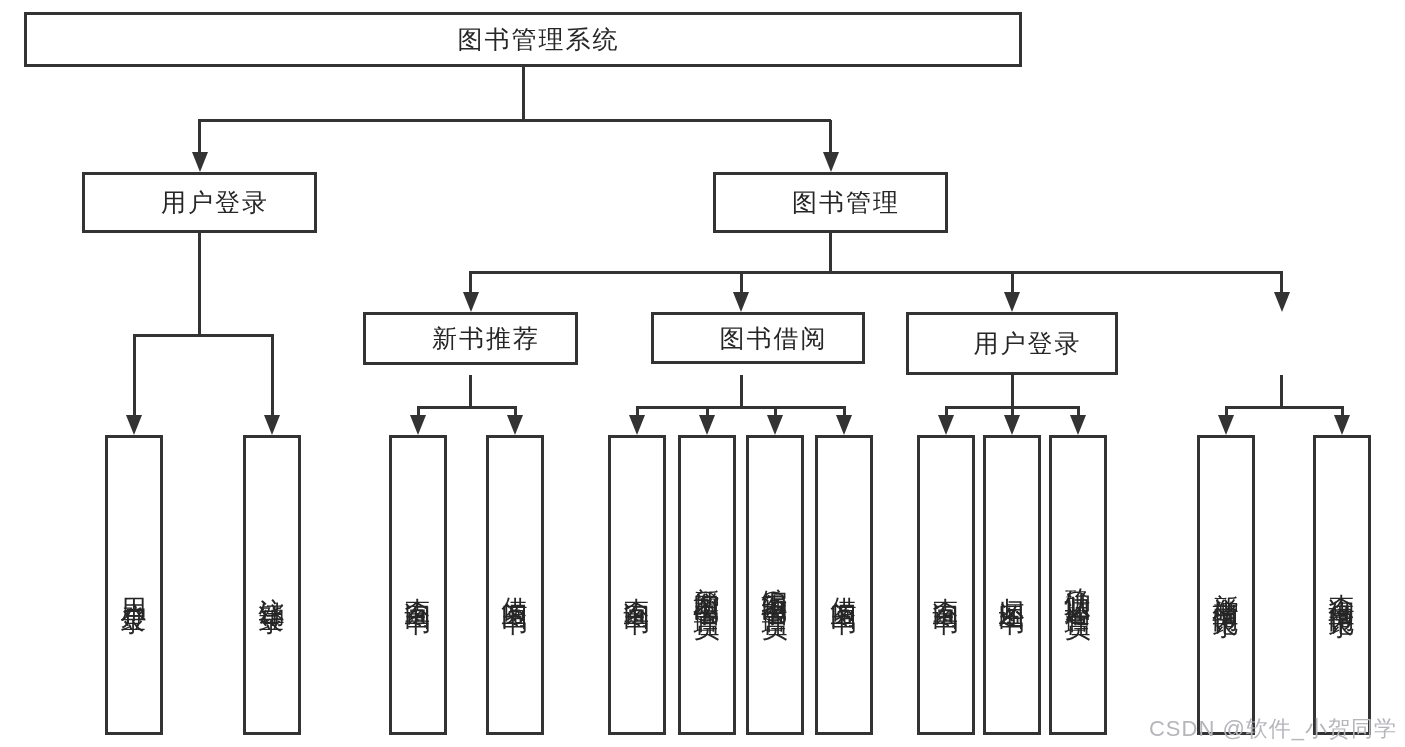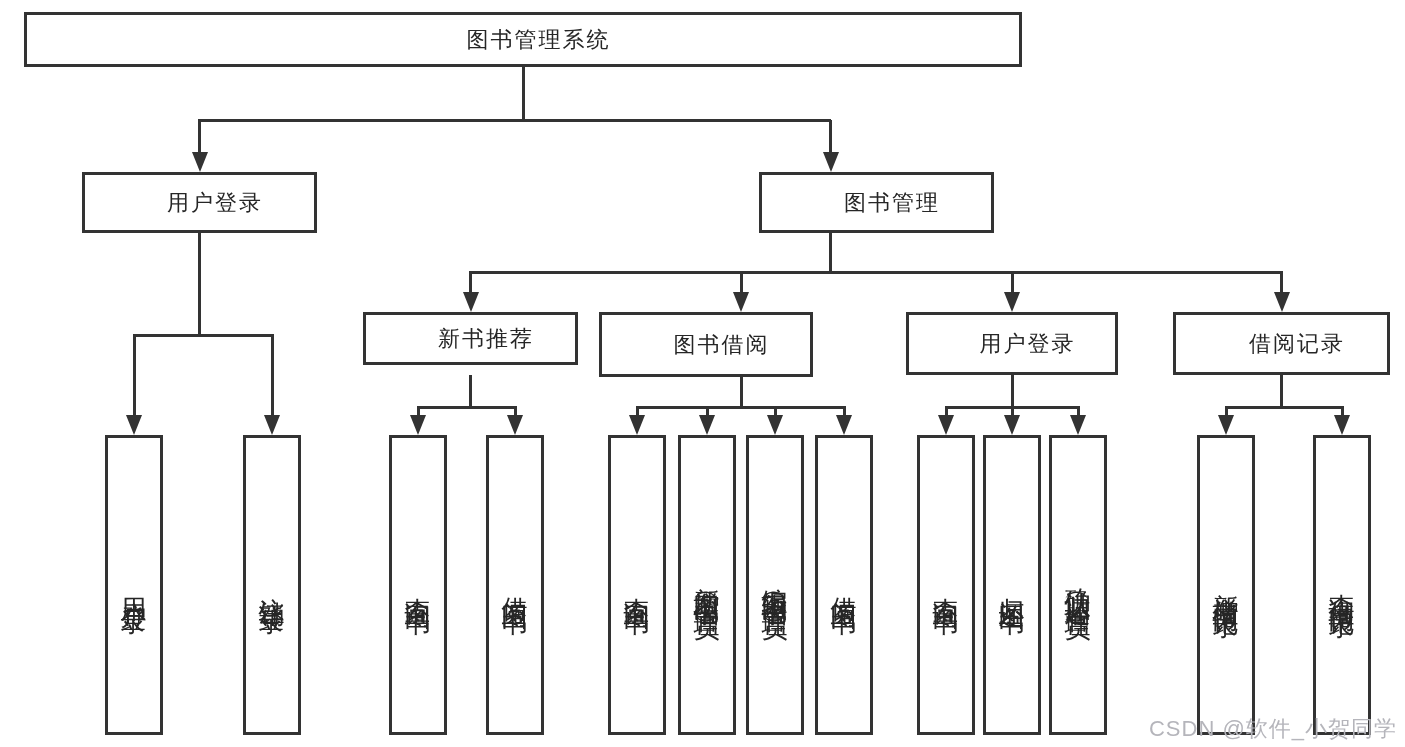--- a/index.html
+++ b/index.html
@@ -4,21 +4,21 @@
 <style>
   html,body{margin:0;padding:0;background:#ffffff;}
   #canvas{
     position:relative;width:1405px;height:747px;background:#ffffff;
     font-family:"Liberation Sans","DejaVu Sans",sans-serif;overflow:hidden;
   }
   .box{
     position:absolute;box-sizing:border-box;border:3px solid #333333;background:#ffffff;
     display:flex;align-items:center;justify-content:center;color:#262626;
   }
-  .hlabel{font-size:22px;letter-spacing:2px;padding-left:31px;}
+  .hlabel{font-size:25px;letter-spacing:2px;padding-left:31px;}
   .vbox span{
     writing-mode:vertical-rl;text-orientation:mixed;
     font-size:26px;letter-spacing:4px;color:#262626;line-height:1;
   }
   .vline,.hline{position:absolute;background:#333333;}
   .vline{width:3px;}
   .hline{height:3px;}
   .arrow{
     position:absolute;width:0;height:0;
     border-left:8px solid transparent;border-right:8px solid transparent;
@@ -41,21 +41,21 @@
   <div class="vline" style="left:521.5px;top:67px;height:53px;"></div>
   <div class="hline" style="left:198px;top:118.5px;width:633px;"></div>
   <div class="vline" style="left:198px;top:120px;height:33px;"></div>
   <div class="arrow" style="left:191.5px;top:152px;"></div>
   <div class="vline" style="left:829px;top:120px;height:33px;"></div>
   <div class="arrow" style="left:822.5px;top:152px;"></div>
 
   <div class="box hlabel" style="left:82px;top:172px;width:235px;height:61px;">
     <span>用户登录</span>
   </div>
-  <div class="box hlabel" style="left:713px;top:172px;width:235px;height:61px;margin-left:46px;">
+  <div class="box hlabel" style="left:713px;top:172px;width:235px;height:61px;">
     <span>图书管理</span>
   </div>
 
   <div class="vline" style="left:198px;top:233px;height:102px;"></div>
   <div class="hline" style="left:132.5px;top:333.5px;width:141px;"></div>
   <div class="vline" style="left:132.5px;top:335px;height:80px;"></div>
   <div class="arrow" style="left:126px;top:415px;"></div>
   <div class="vline" style="left:270.5px;top:335px;height:80px;"></div>
   <div class="arrow" style="left:264px;top:415px;"></div>
 
@@ -66,28 +66,25 @@
   <div class="vline" style="left:739.5px;top:272px;height:20px;"></div>
   <div class="arrow" style="left:733px;top:292px;"></div>
   <div class="vline" style="left:1010.5px;top:272px;height:20px;"></div>
   <div class="arrow" style="left:1004px;top:292px;"></div>
   <div class="vline" style="left:1280px;top:272px;height:20px;"></div>
   <div class="arrow" style="left:1273.5px;top:292px;"></div>
 
   <div class="box hlabel" style="left:363px;top:312px;width:215px;height:53px;">
     <span>新书推荐</span>
   </div>
-  <div class="box hlabel" style="left:599px;top:312px;width:214px;height:65px;">
+  <div class="box hlabel" style="left:651px;top:312px;width:214px;height:52px;">
     <span>图书借阅</span>
   </div>
   <div class="box hlabel" style="left:906px;top:312px;width:212px;height:63px;">
     <span>用户登录</span>
-  </div>
-  <div class="box hlabel" style="left:1173px;top:312px;width:217px;height:63px;">
-    <span>借阅记录</span>
   </div>
 
   <div class="vline" style="left:469px;top:375px;height:32px;"></div>
   <div class="hline" style="left:416.5px;top:405.5px;width:100px;"></div>
   <div class="vline" style="left:416.5px;top:407px;height:10px;"></div>
   <div class="arrow" style="left:410px;top:415px;"></div>
   <div class="vline" style="left:513.5px;top:407px;height:10px;"></div>
   <div class="arrow" style="left:507px;top:415px;"></div>
 
   <div class="vline" style="left:739.5px;top:375px;height:32px;"></div>

